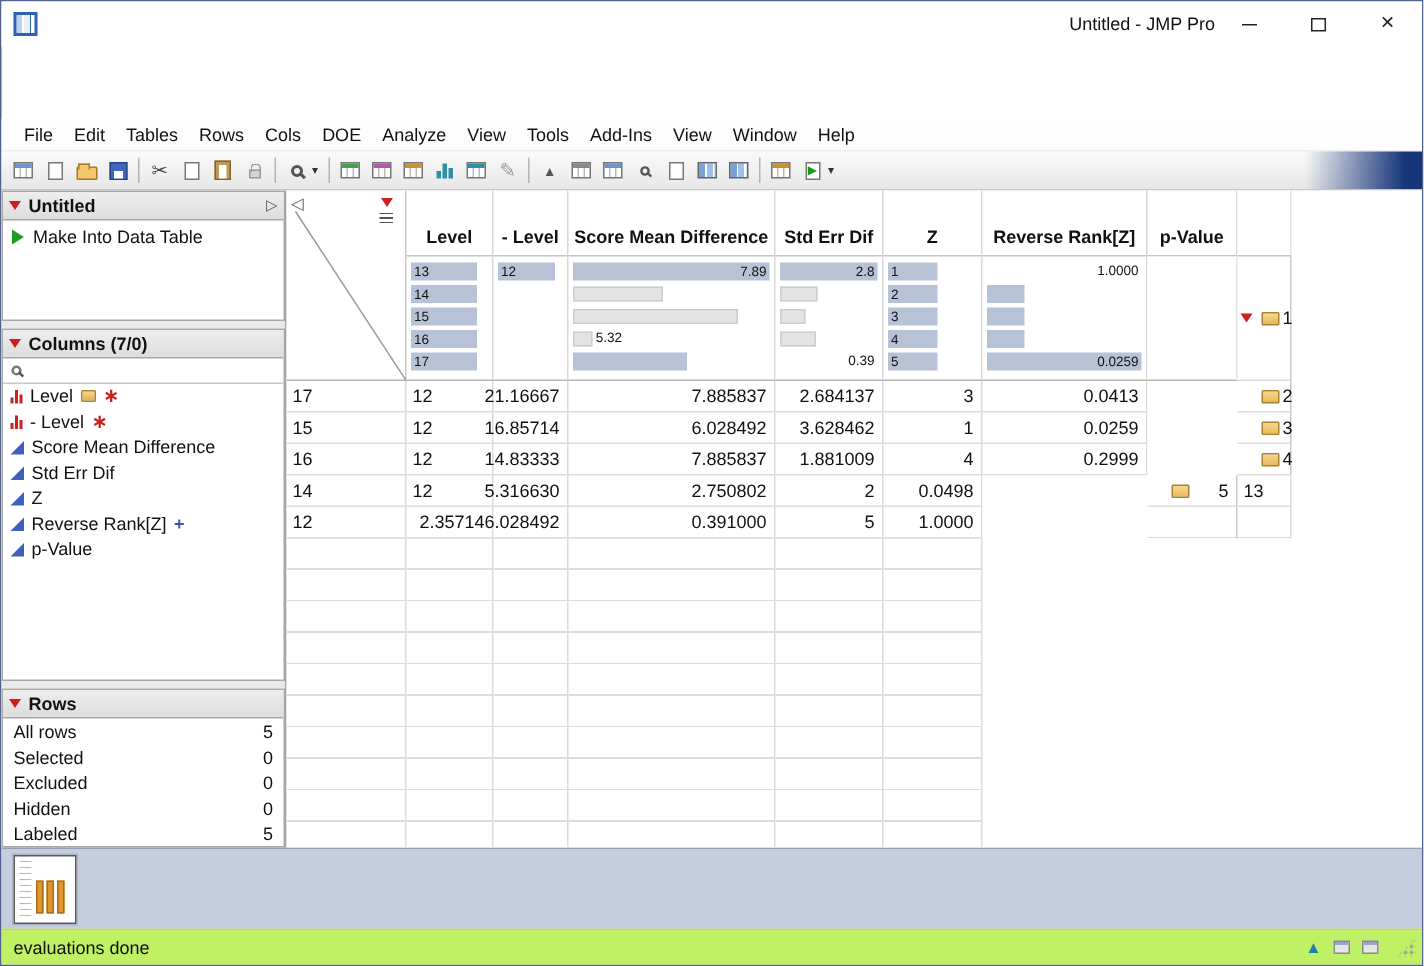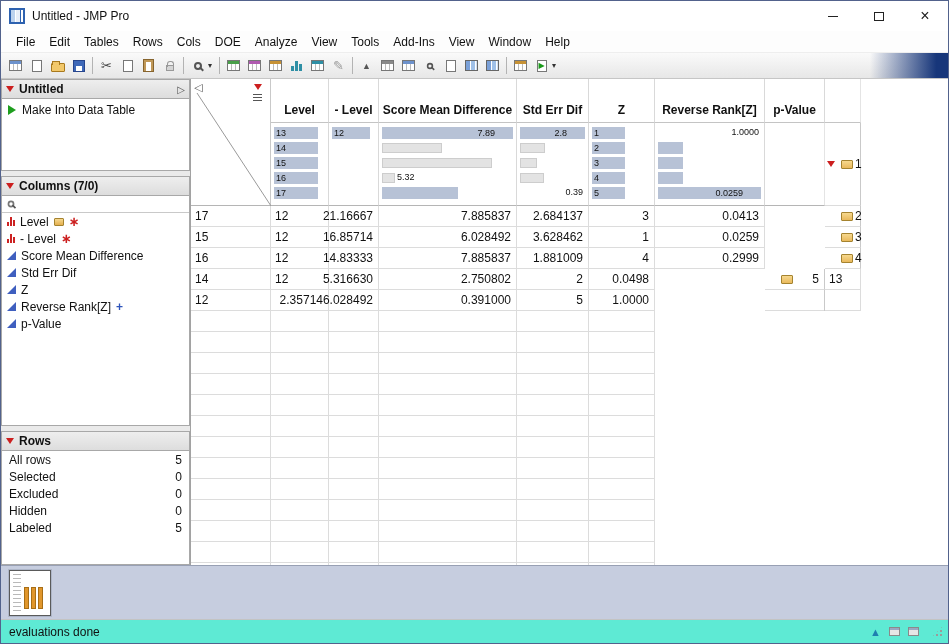--- a/index.html
+++ b/index.html
@@ -7,29 +7,29 @@
   body {
     font-family: "Liberation Sans", "DejaVu Sans", sans-serif;
     font-size: 12px; color: #111; background: #fff; overflow: hidden;
   }
   .window { width: 949px; height: 644px; border: 1px solid #52628c; display: flex; flex-direction: column; background:#fff; }
 
   
   .titlebar { height: 30px; background: #fff; display: flex; align-items: center; padding-left: 8px; flex: none; }
   .app-icon { width: 16px; height: 16px; border: 2px solid #2e62b0; background:
       linear-gradient(to right, #bcd2ee 0 4px, #fff 4px 5px, #e8eef8 5px 9px, #2e62b0 9px 10px, #fff 10px); margin-right: 7px; flex:none;}
-  .title-text { flex: 1; }
+  .title-text { flex: 1; text-align: right; }
   .win-controls { display: flex; height: 30px; }
   .wc { width: 46px; display: flex; align-items: center; justify-content: center; color: #222; }
   .minbar { width: 10px; height: 1px; background: #222; display:block; }
   .maxbox { width: 10px; height: 9px; border: 1px solid #222; display:block; }
   .wc.close { font-size: 16px; line-height: 16px; }
 
   
-  .menubar { height: 21px; display: flex; align-items: center; padding-left: 8px; background: #fdfdfd; flex: none; }
+  .menubar { height: 21px; display: flex; align-items: center; padding-left: 8px; background: #fdfdfd; flex: none; margin-top: 48px; }
   .menu-item { padding: 2px 7px; }
 
   
   .toolbar { height: 27px; background: linear-gradient(#fafafa, #e7e7e7); border-top: 1px solid #eee;
     border-bottom: 1px solid #c6c6c6; display: flex; align-items: center; padding: 0 4px; position: relative; flex: none; }
   .toolbar-blue { position: absolute; right: 0; top: 0; bottom: 0; width: 78px;
     background: linear-gradient(to right, rgba(23,54,122,0), #17367a 85%); }
   .tbi { width: 21px; height: 20px; display: flex; align-items: center; justify-content: center; position: relative; flex:none; }
   .tb-sep { width: 1px; height: 17px; background: #b3b3b3; margin: 0 3px; flex:none; }
   .glyph { font-size: 13px; color: #444; }
@@ -89,21 +89,21 @@
   .corner svg { position: absolute; inset: 0; }
   .collapse-btn { position: absolute; left: 3px; top: 2px; font-size: 11px; color: #555; }
   .corner-menus { position: absolute; right: 8px; top: 5px; display: flex; flex-direction: column; align-items: center; gap: 4px; }
   .hamb { width: 9px; height: 7px; background: repeating-linear-gradient(to bottom, #555 0 1px, transparent 1px 3px); }
   .ch { display: flex; flex-direction: column; justify-content: flex-end; align-items: center; text-align: center;
         font-weight: bold; padding-bottom: 5px; border-right: 1px solid #d9d9d9; border-bottom: 1px solid #c4c4c4; line-height: 14px; }
   .gc { border-right: 1px solid #d9d9d9; border-bottom: 1px solid #b5b5b5; padding: 3px 3px; display: flex; flex-direction: column; gap: 2px; overflow: hidden; }
   .mr { height: 13px; display: flex; align-items: center; font-size: 9px; line-height: 11px; }
   .mr.end { justify-content: flex-end; padding-right: 2px; }
   .hl { background: #b7c2d6; height: 12px; line-height: 12px; padding-left: 2px; display: block; }
-  .hl.lblr { display: flex; justify-content: flex-end; padding-right: 18px; align-items: center; }
+  .hl.lblr { display: flex; justify-content: flex-end; padding-right: 2px; align-items: center; }
   .gbar { height: 10px; background: #e3e3e3; border: 1px solid #cdcdcd; display: block; flex: none; }
   .glab { margin-left: 2px; white-space: nowrap; }
   .rc { border-right: 1px solid #c9c9c9; border-bottom: 1px solid #dcdcdc; display: flex; align-items: center; padding: 0 5px 0 2px; gap: 2px; }
   .slot { width: 12px; display: flex; align-items: center; flex: none; }
   .red-tri.small { border-left-width: 4px; border-right-width: 4px; border-top-width: 6px; }
   .tag { width: 12px; height: 9px; background: linear-gradient(#f6d88e,#e9b95c); border: 1px solid #a5832f; border-radius: 1px; flex: none; }
   .rownum { flex: 1; text-align: right; }
   .dc { border-right: 1px solid #dcdcdc; border-bottom: 1px solid #dcdcdc; display: flex; align-items: center; }
   .dc.num { justify-content: flex-end; padding-right: 5px; }
   .dc.left { padding-left: 4px; }
@@ -116,21 +116,21 @@
 
   
   .bottom-panel { height: 54px; background: #c6cddf; border-top: 1px solid #98a0b4; flex: none; display: flex; align-items: center; padding-left: 8px; }
   .thumb { width: 42px; height: 46px; background: #fff; border: 1px solid #5a5a5a; box-shadow: 0 0 0 1px #aeb6c8; position: relative; padding: 3px; }
   .thumb-lines { position: absolute; left: 3px; top: 3px; width: 8px; height: 38px;
     background: repeating-linear-gradient(to bottom, #b9b9b9 0 1px, transparent 1px 4px); }
   .thumb-bars { position: absolute; left: 14px; bottom: 6px; display: flex; align-items: flex-end; gap: 2px; }
   .thumb-bars i { width: 5px; background: #e0962c; border: 1px solid #a86e16; display: block; }
 
   
-  .statusbar { height: 24px; background: #5eead4; border-top: 1px solid #c3c3c3; display: flex; align-items: center; padding: 0 4px 0 8px; flex: none; }
+  .statusbar { height: 24px; background: #bef264; border-top: 1px solid #c3c3c3; display: flex; align-items: center; padding: 0 4px 0 8px; flex: none; }
   .status-text { flex: 1; }
   .status-right { display: flex; align-items: center; gap: 8px; }
   .st-up { color: #1f7fb0; font-size: 11px; }
   .st-win { width: 11px; height: 9px; border: 1px solid #8a8a8a; background: #e6e6e6; position: relative; }
   .st-win::before { content:""; position: absolute; left: 0; right: 0; top: 0; height: 2px; background: #9aa7c2; }
   .grip { width: 13px; height: 13px; background-image: radial-gradient(#9a9a9a 1px, transparent 1.3px);
     background-size: 4px 4px; clip-path: polygon(100% 0, 100% 100%, 0 100%); margin-left: 4px; }
 </style>
 </head>
 <body>

